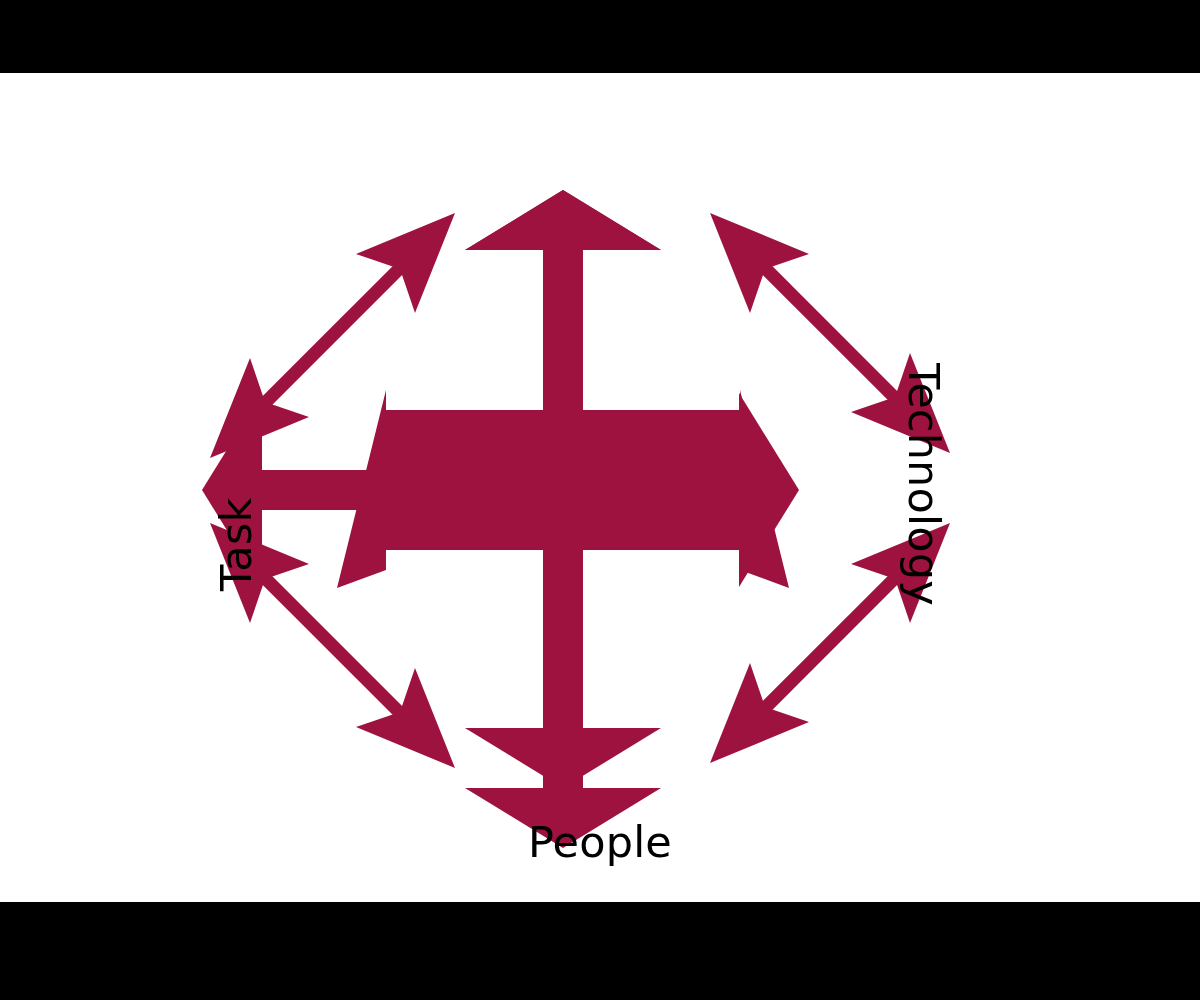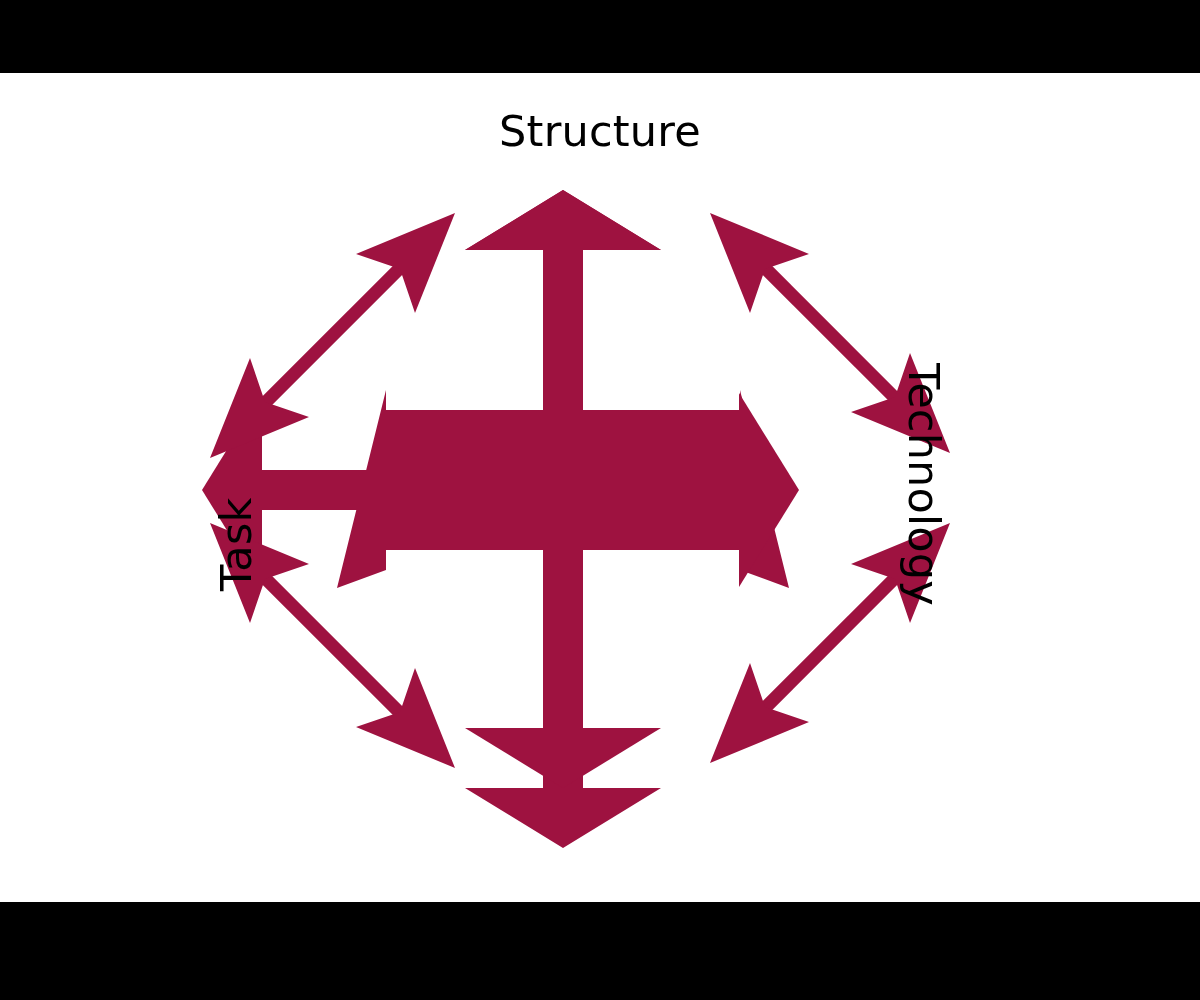--- a/index.html
+++ b/index.html
@@ -159,21 +159,21 @@
       </g>
 
       <g>
         <line x1="255" y1="495" x2="410" y2="650" stroke="#9E1240" stroke-width="13" stroke-linecap="butt"></line>
         <polygon fill="#9E1240" points="210,450 250,550 265,506 309,491"></polygon>
         <polygon fill="#9E1240" points="455,695 415,595 400,639 356,654"></polygon>
       </g>
 
     </svg>
 
-    <div class="label label-structure" style="color: rgb(0, 0, 0);">Structure</div>
 
     <div class="label label-technology" style="color: rgb(0, 0, 0);">Technology</div>
 
+    <div class="label label-people" style="color: rgb(0, 0, 0);">People</div>
 
     <div class="label label-task" style="color: rgb(0, 0, 0);">Task</div>
 
   </div>
 </div>
 
 </body></html>

